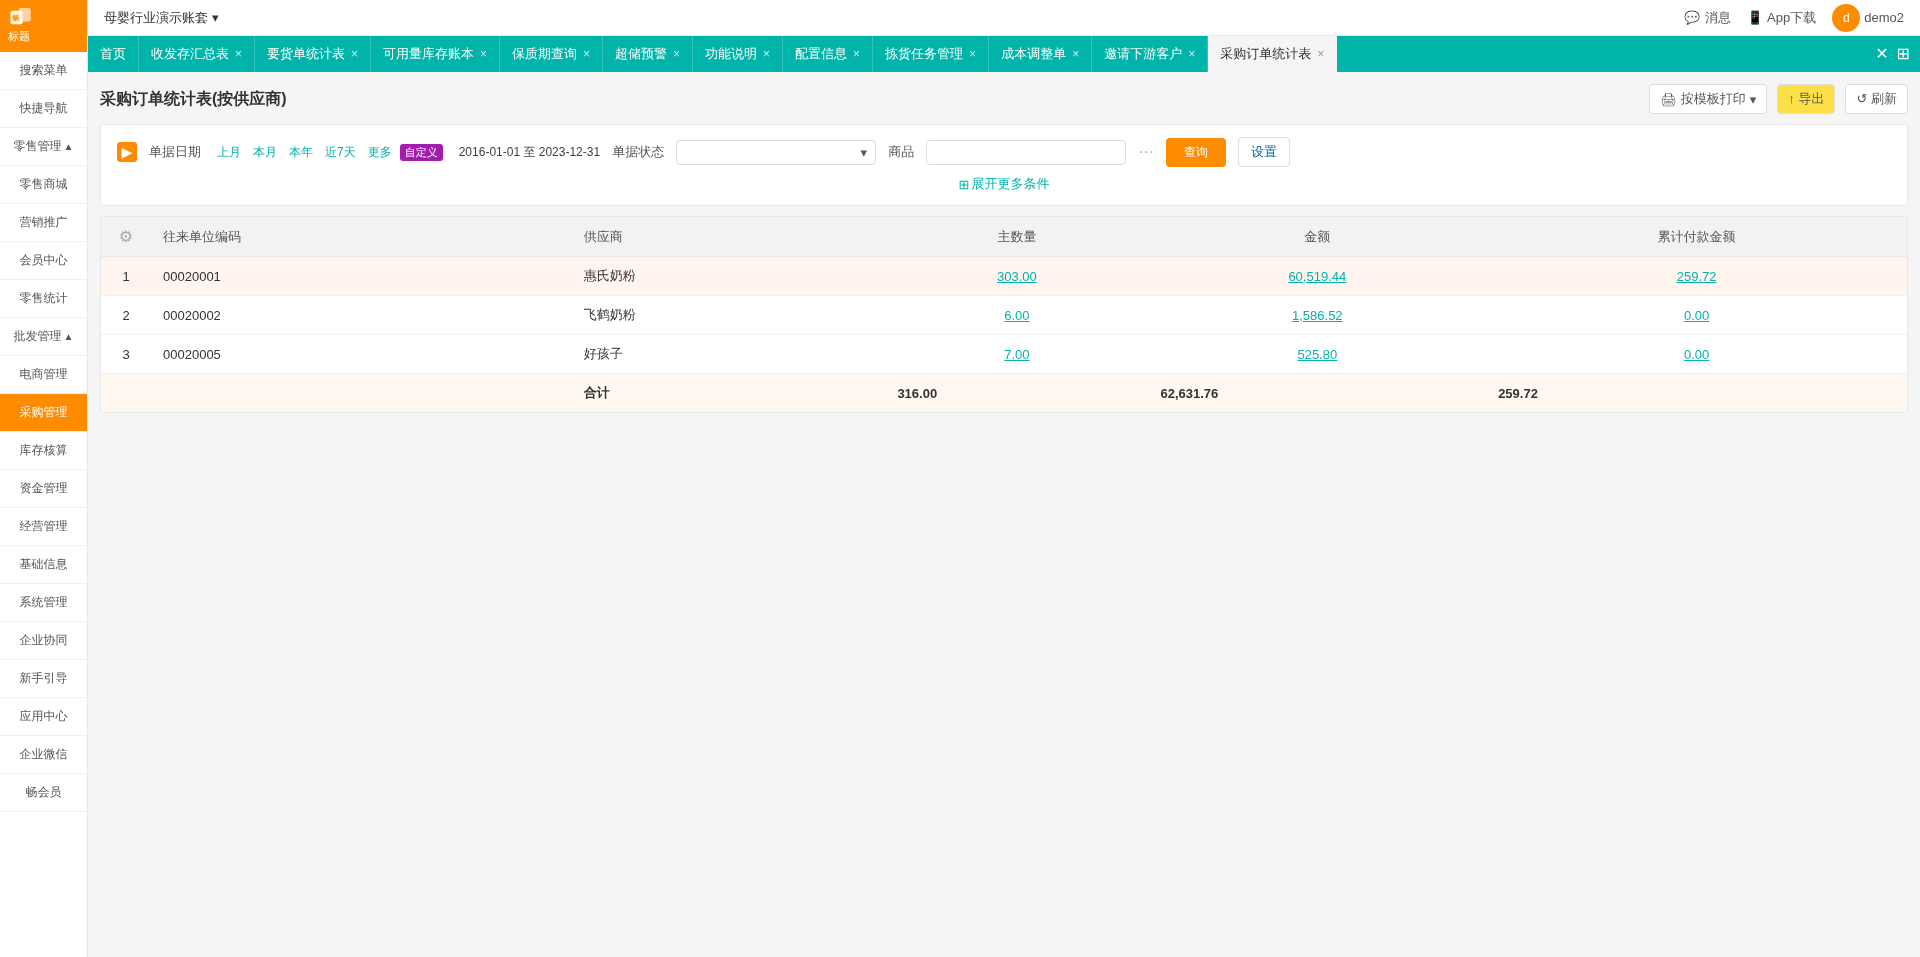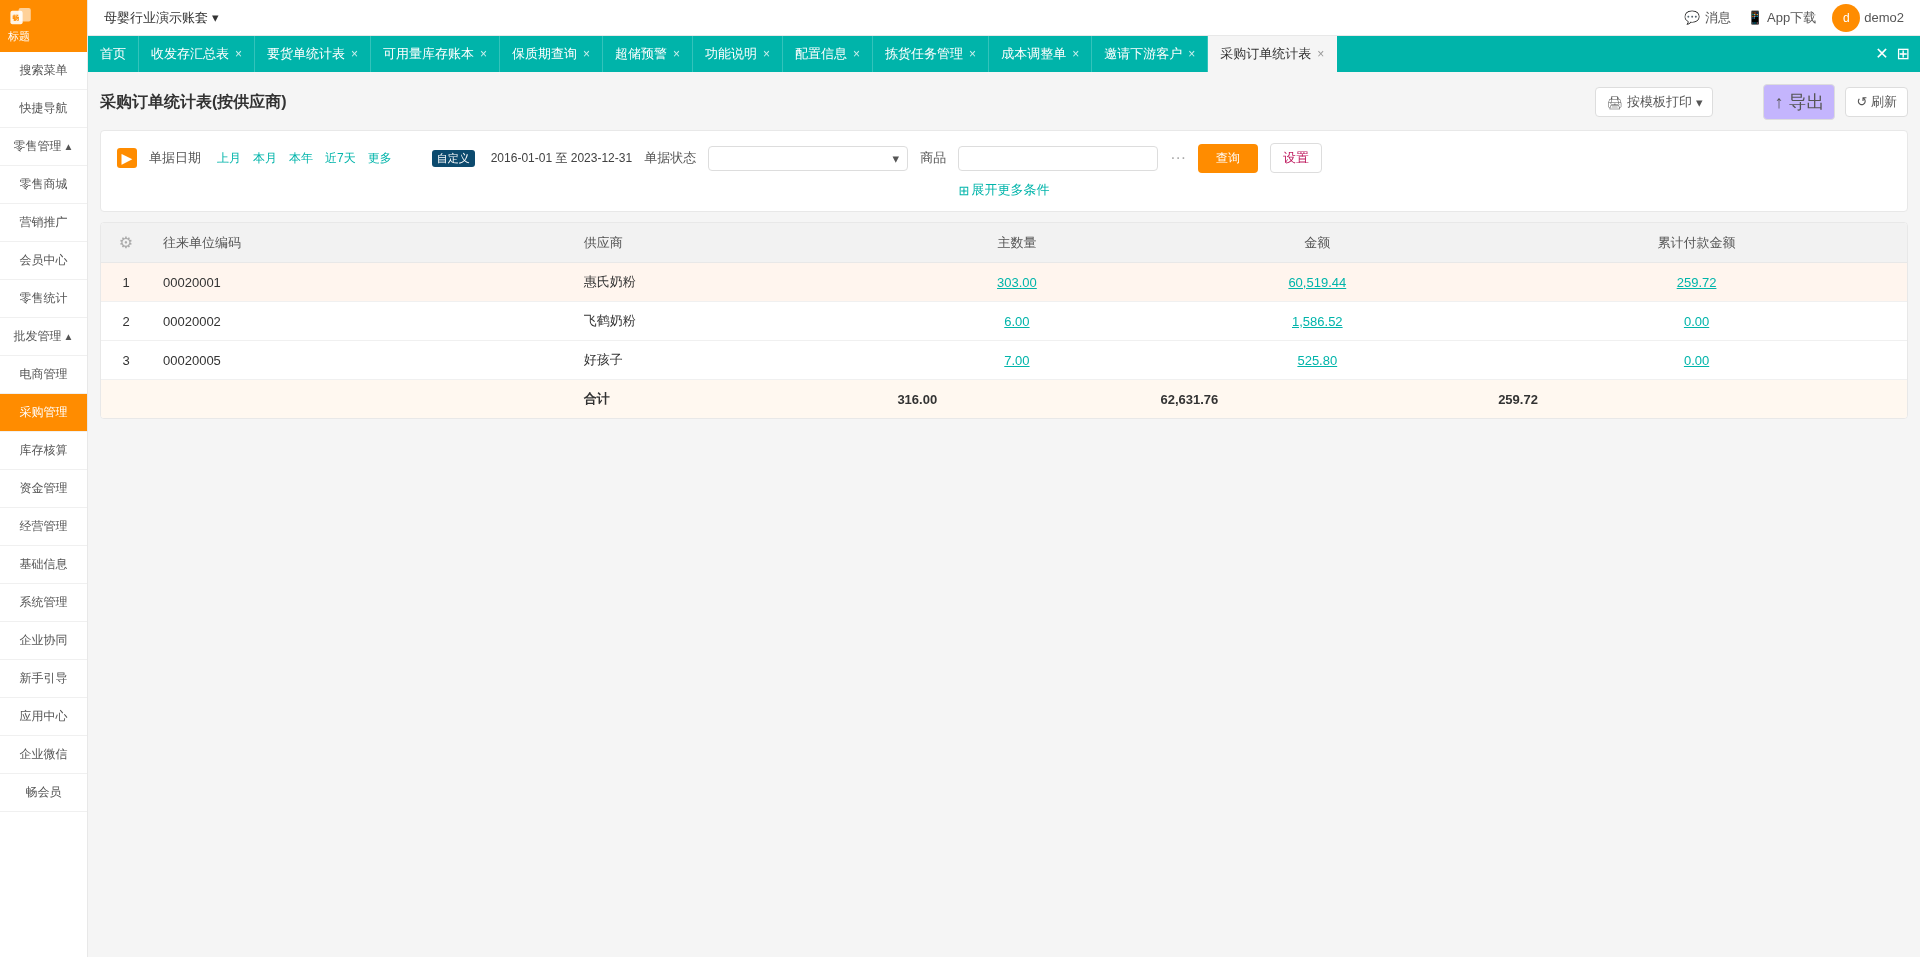--- a/index.html
+++ b/index.html
@@ -184,28 +184,27 @@
       padding: 5px 10px;
       border-radius: 4px;
       cursor: pointer;
       display: flex;
       align-items: center;
       gap: 4px;
       font-size: 13px;
       color: #555;
     }
     .btn-export {
-      background: #c4b5fd;
+      background: #fde047;
       border: 1px solid #ddd;
       padding: 5px 10px;
       border-radius: 4px;
       cursor: pointer;
-      font-size: 18px;
-      color: #555;
-      margin-left: 40px;
+      font-size: 13px;
+      color: #555;
     }
     .btn-refresh {
       background: #fff;
       border: 1px solid #ddd;
       padding: 5px 10px;
       border-radius: 4px;
       cursor: pointer;
       font-size: 13px;
       color: #555;
     }
@@ -248,27 +247,26 @@
       align-items: center;
       gap: 4px;
     }
     .date-shortcut {
       color: #00b4aa;
       cursor: pointer;
       font-size: 12px;
       padding: 1px 4px;
     }
     .date-tag-custom {
-      background: #0c4a6e;
+      background: #a21caf;
       color: #fff;
       font-size: 11px;
       padding: 1px 5px;
       border-radius: 3px;
       cursor: pointer;
-      margin-left: 32px;
     }
     .date-range-text {
       color: #404040;
       font-size: 12px;
     }
     .filter-select {
       border: 1px solid #ddd;
       border-radius: 4px;
       padding: 4px 8px;
       font-size: 13px;
@@ -306,21 +304,21 @@
       cursor: pointer;
       font-size: 12px;
     }
     .btn-settings {
       background: #fff;
       border: 1px solid #ddd;
       padding: 5px 12px;
       border-radius: 4px;
       cursor: pointer;
       font-size: 13px;
-      color: #be185d;
+      color: #0369a1;
     }
 
     .filter-secondary-row {
       margin-top: 8px;
       display: flex;
       justify-content: center;
     }
 
     
     .table-container {

